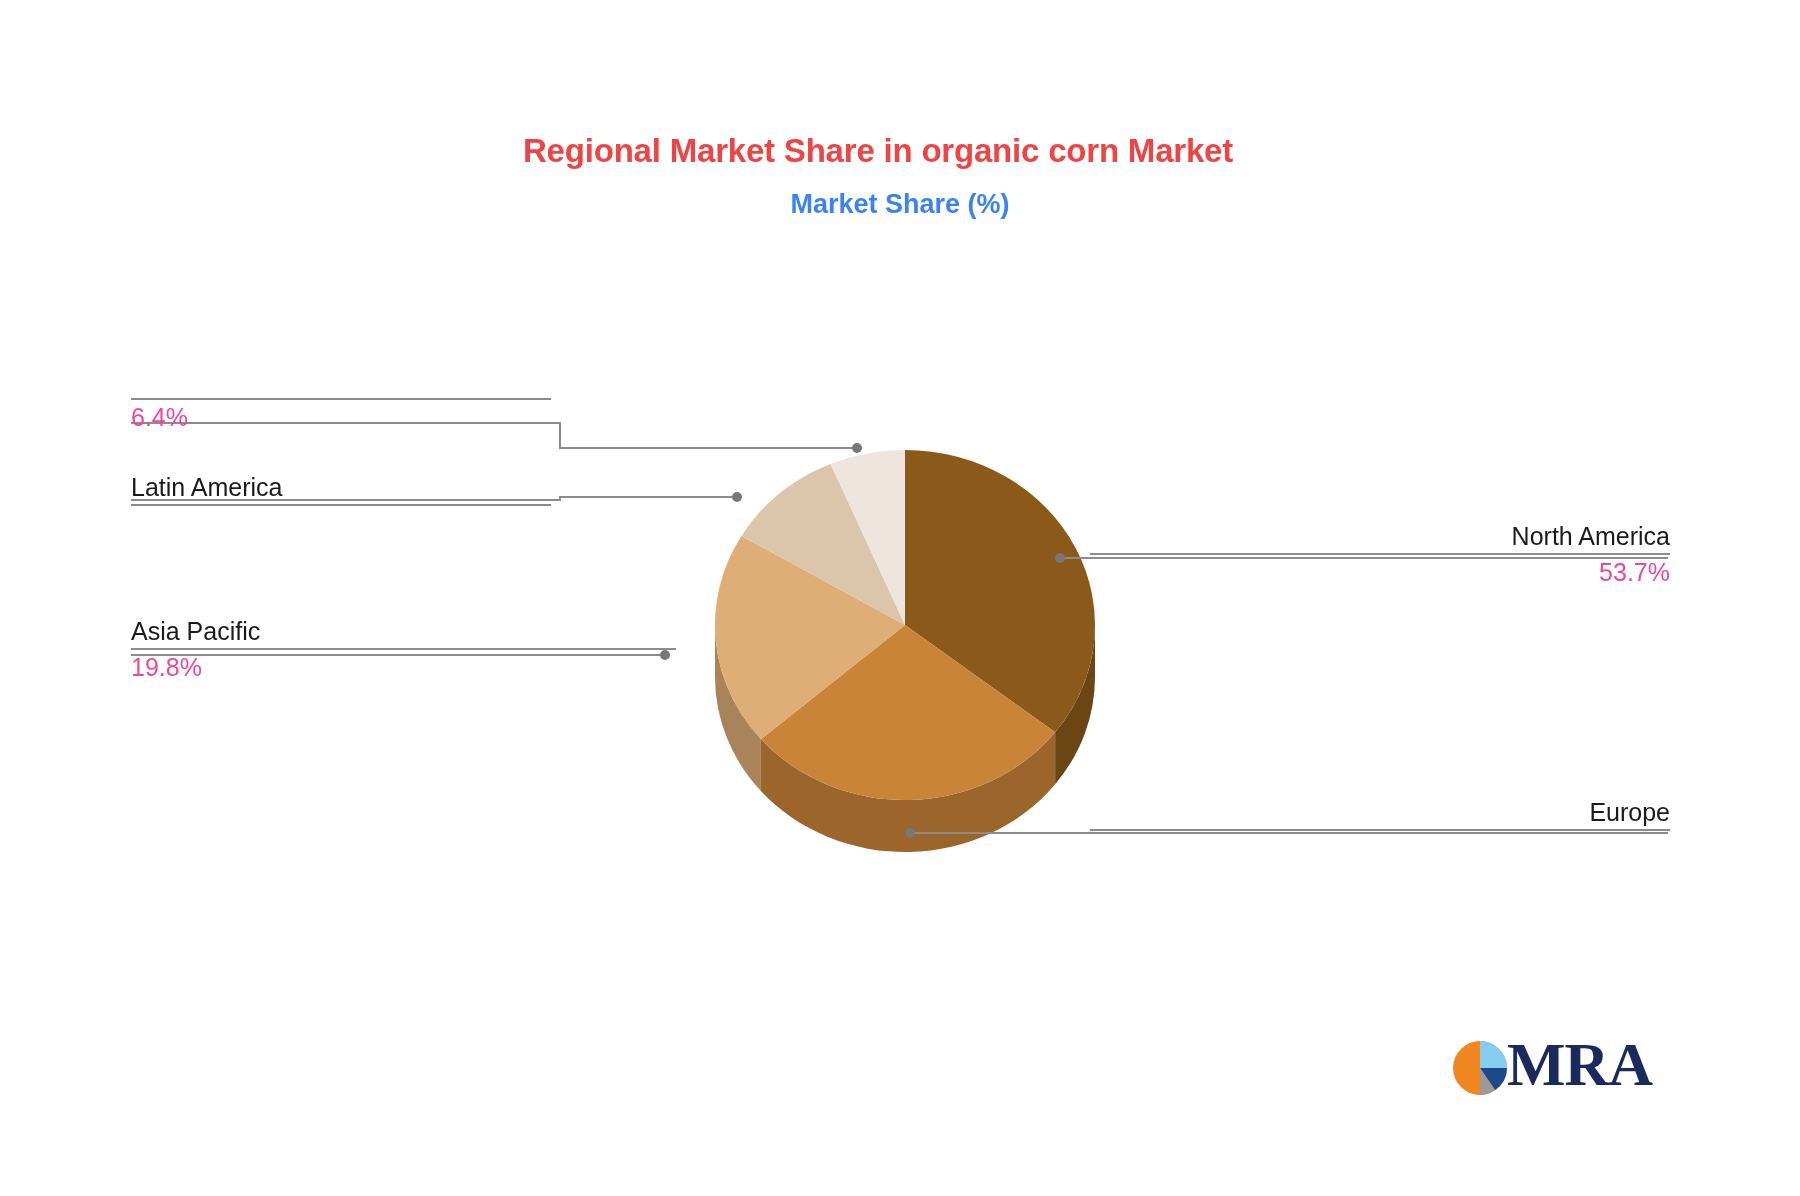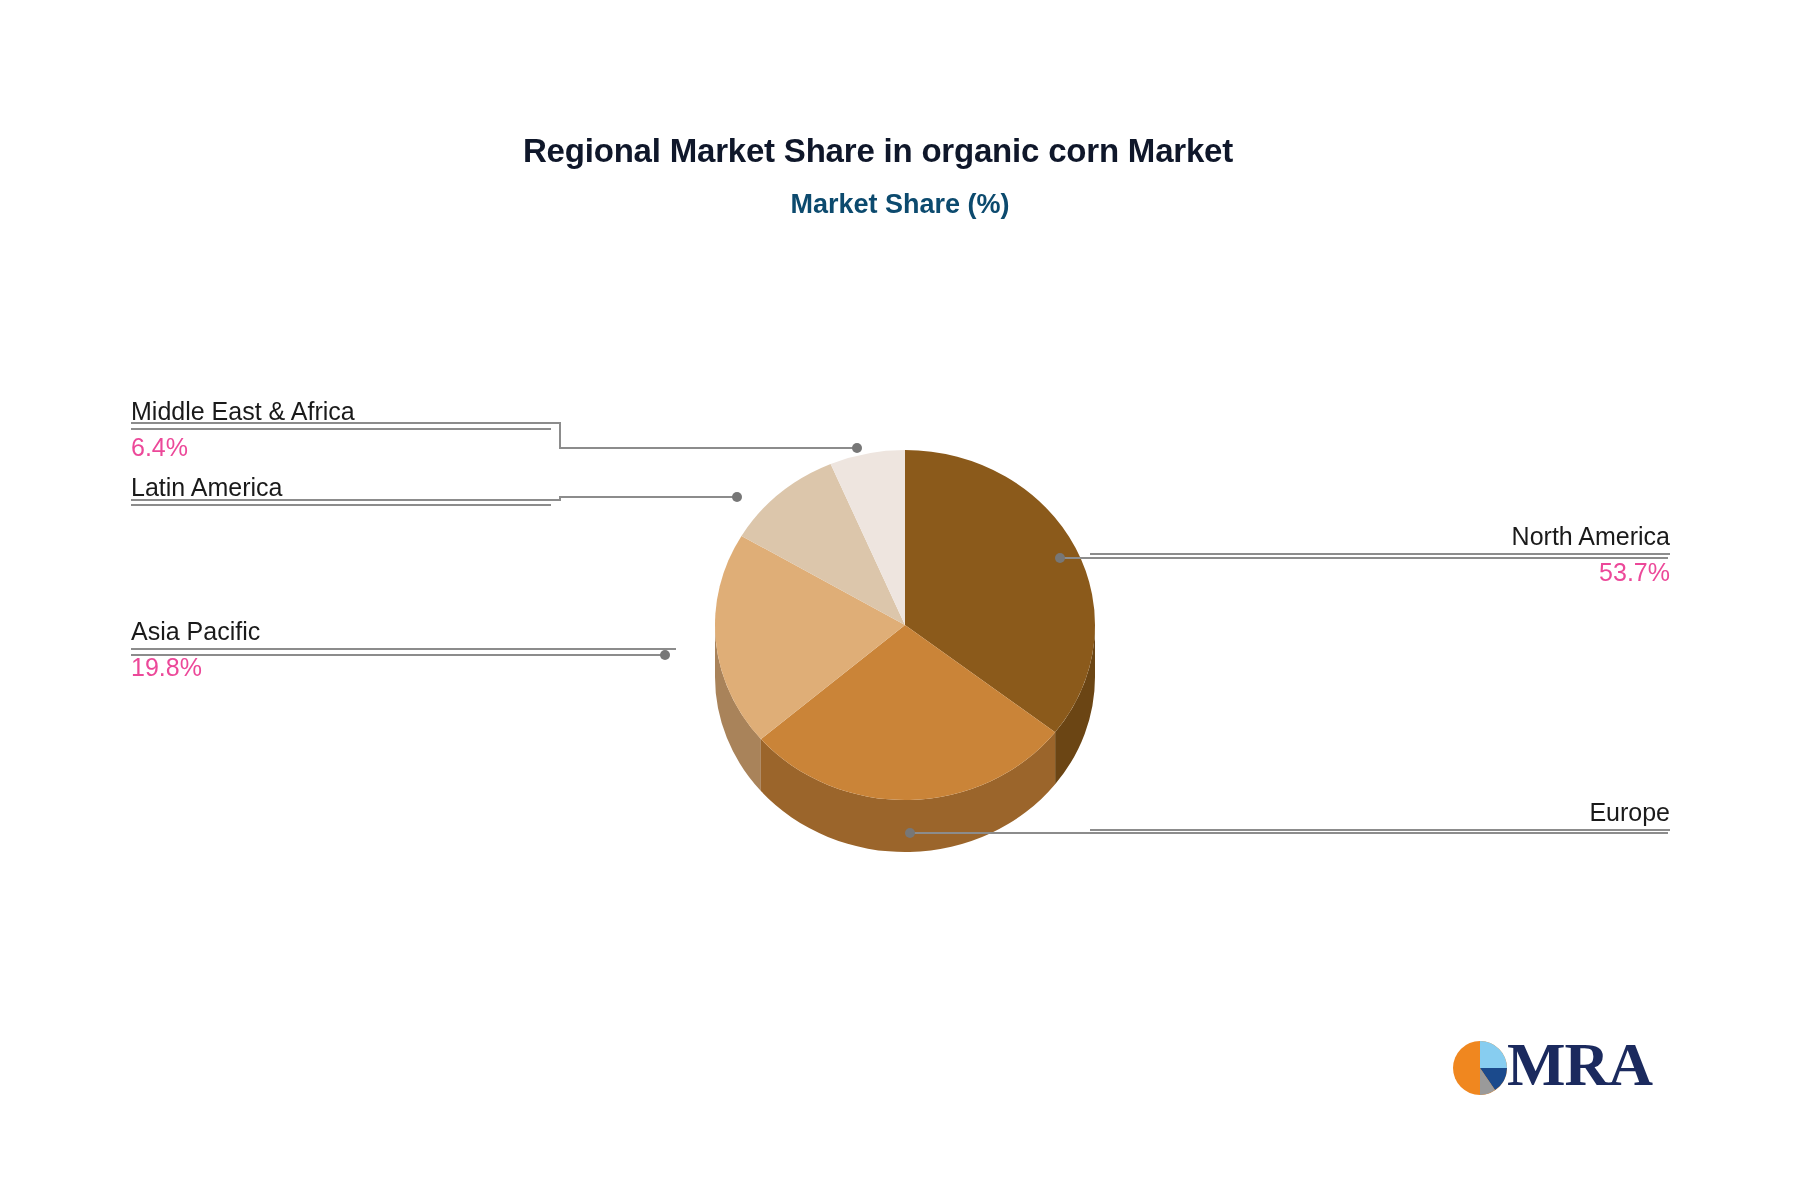--- a/index.html
+++ b/index.html
@@ -21,33 +21,33 @@
 
   
   #chart-title {
     position: absolute;
     left: 0;
     top: 133px;
     width: 1756px;
     text-align: center;
     font-size: 33px;
     font-weight: bold;
-    color: #0f172a;
+    color: #ef4444;
     letter-spacing: -0.2px;
     line-height: 1.1;
   }
   #chart-subtitle {
     position: absolute;
     left: 0;
     top: 190px;
     width: 1800px;
     text-align: center;
     font-size: 27px;
     font-weight: bold;
-    color: #0c4a6e;
+    color: #3b82f6;
     line-height: 1.1;
   }
 
   
   #pie-svg {
     position: absolute;
     left: 0;
     top: 0;
     width: 1800px;
     height: 1196px;
@@ -158,21 +158,20 @@
       </g>
 
       <g>
         <polyline points="131,423 560,423 560,448 857,448" fill="none" stroke="#8c8c8c" stroke-width="2"></polyline>
         <circle cx="857" cy="448" r="5" fill="#777777"></circle>
       </g>
     </g>
   </svg>
 
   <div class="callout left" id="callout-mea">
-    <div class="cal-name">Middle East &amp; Africa</div>
     <div class="cal-rule"></div>
     <div class="cal-value">6.4%</div>
   </div>
 
   <div class="callout left" id="callout-la">
     <div class="cal-name">Latin America</div>
     <div class="cal-rule"></div>
   </div>
 
   <div class="callout left" id="callout-ap">

